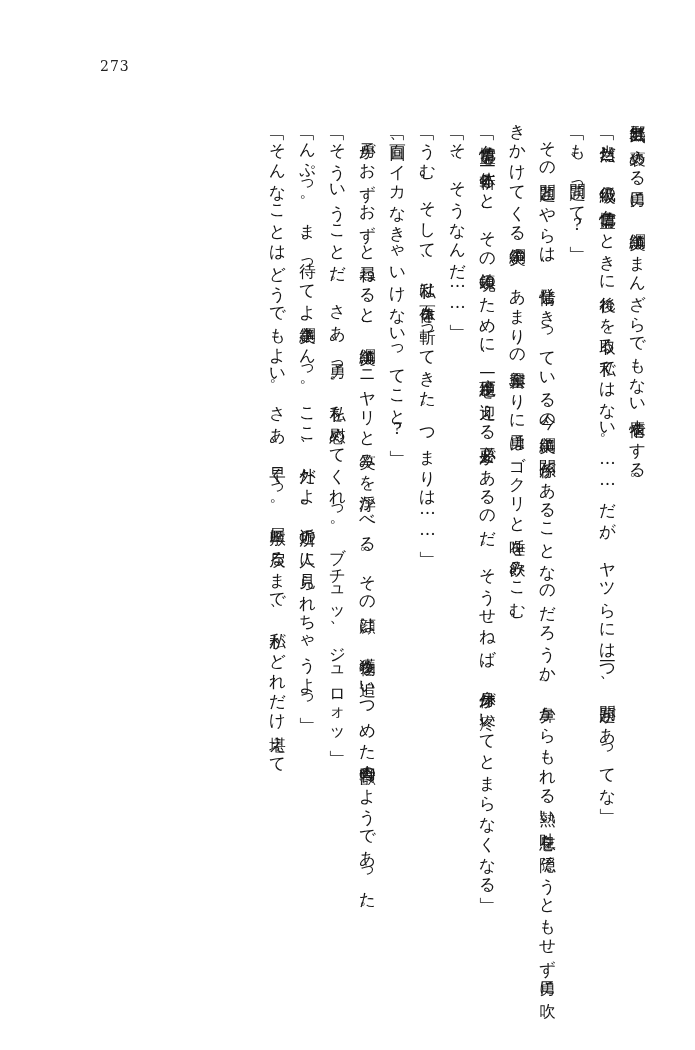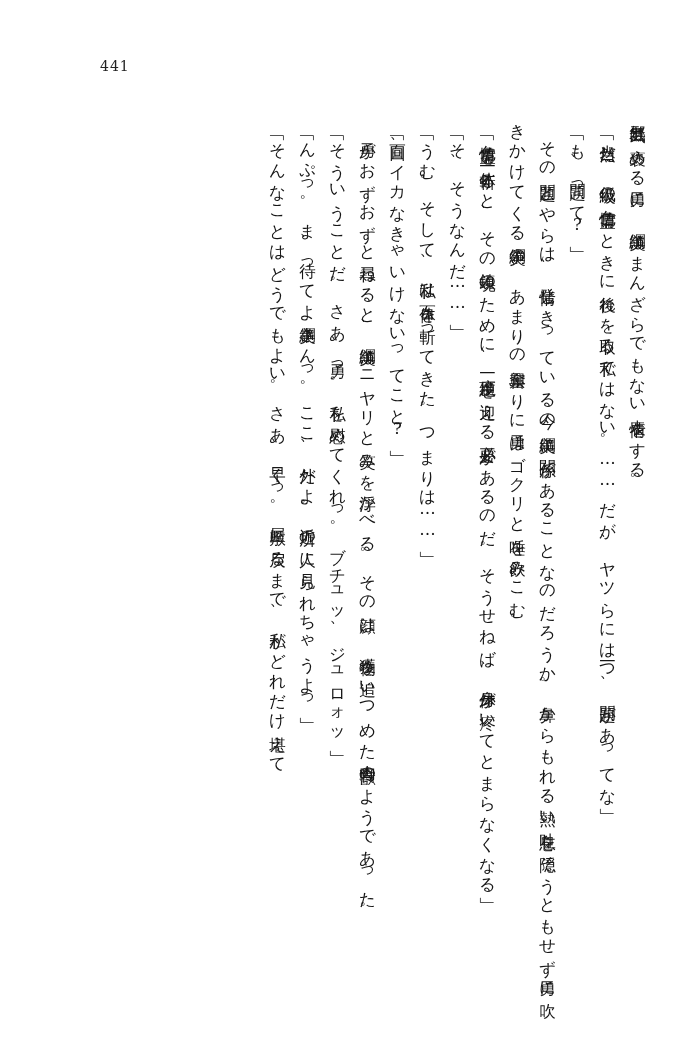--- a/index.html
+++ b/index.html
@@ -54,21 +54,21 @@
   }
   .text-body p.indent {
     text-indent: 18px;
   }
 </style>
 </head>
 <body>
 
 <div class="page">
 
-  <div class="page-number">441</div>
+  <div class="page-number">273</div>
 
   <div class="text-body">
     <p>無邪気に褒める勇に、美綱はまんざらでもない表情をする。</p>
     <p class="indent">「当然だ。低級の色情霊ごときに後れを取る私ではない。……だが、ヤツらには一つ、問題があってな」</p>
     <p class="indent">「も、問題って?」</p>
     <p class="indent">その問題とやらは、発情しきっている今の美綱に関係があることなのだろうか。鼻からもれる熱い吐息を隠そうともせず勇に吹きかけてくる美綱の、あまりの興奮ぶりに勇はゴクリと唾を飲みこむ。</p>
     <p class="indent">「色情霊を一体斬ると、その鎮魂のために、一度絶頂を迎える必要があるのだ。そうせねば、身体が疼いてとまらなくなる」</p>
     <p class="indent">「そ、そうなんだ……」</p>
     <p class="indent">「うむ。そして、私は百体を斬ってきた。つまりは……」</p>
     <p class="indent">「百回、イカなきゃいけないってこと?」</p>

